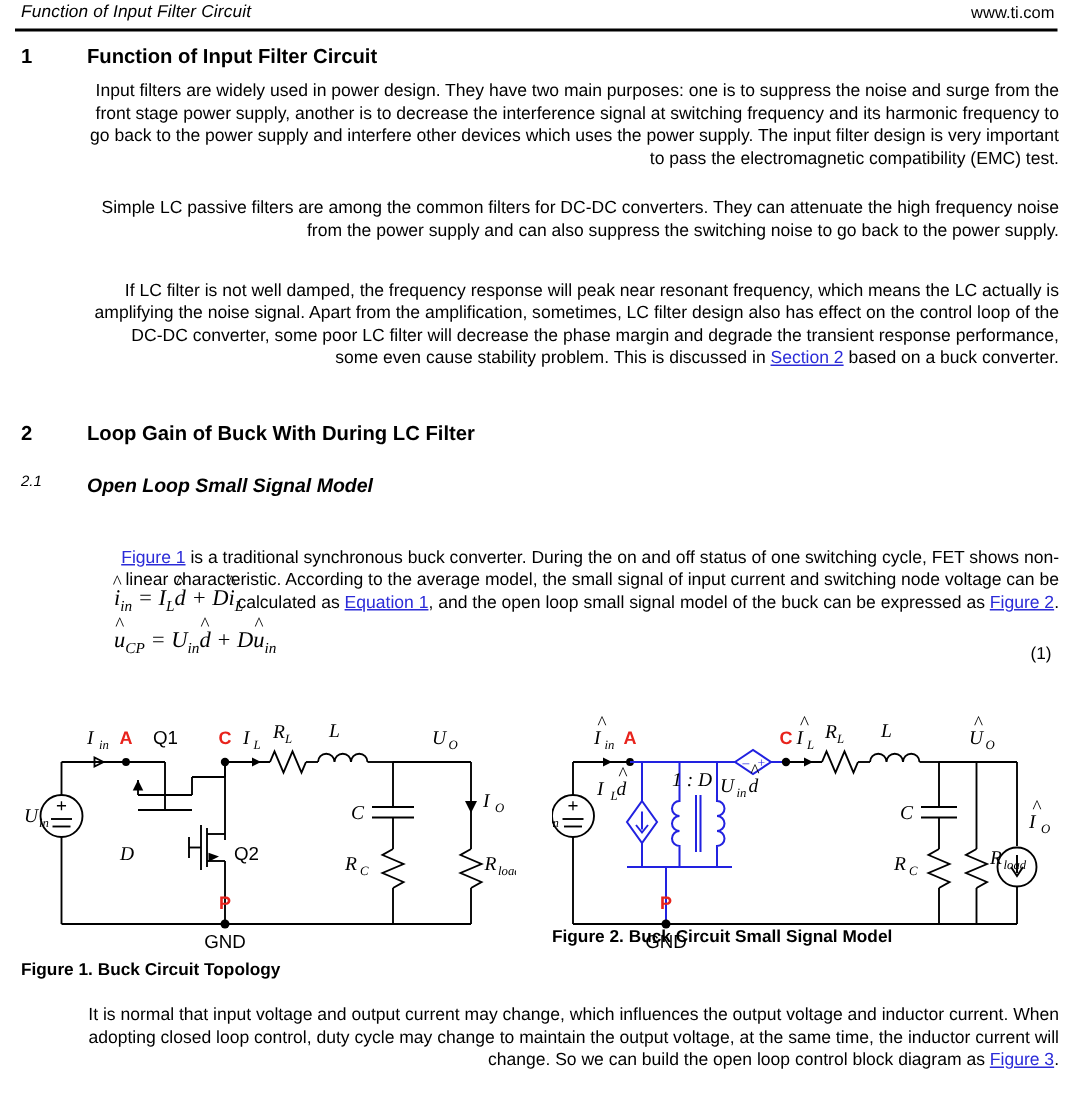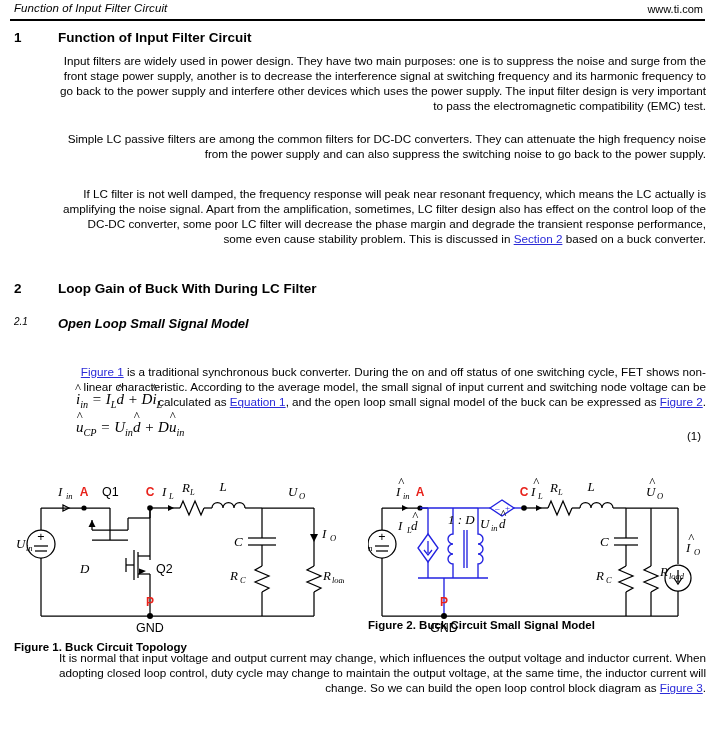--- a/index.html
+++ b/index.html
@@ -399,15 +399,15 @@
   <line class="wire" x1="310" y1="123" x2="310" y2="148"></line>
   <g>
     <text class="lbl" x="318" y="84">I</text>
     <text class="lbl-sub" x="326" y="87">O</text>
     <text class="lbl" x="320" y="74" font-size="11">^</text>
   </g>
 </svg>
 </div>
 <div class="fig-caption" style="left:368px; top:619px; width:340px;">Figure 2. Buck Circuit Small Signal Model</div>
 
-<div class="para" style="top:650px;">
+<div class="para" style="top:669px;">
   <span>It is normal that input voltage and output current may change, which influences the output voltage and inductor current. When adopting closed loop control, duty cycle may change to maintain the output voltage, at the same time, the inductor current will change. So we can build the open loop control block diagram as </span><span class="lnk">Figure 3</span><span>.</span>
 </div>
 
 </body></html>

